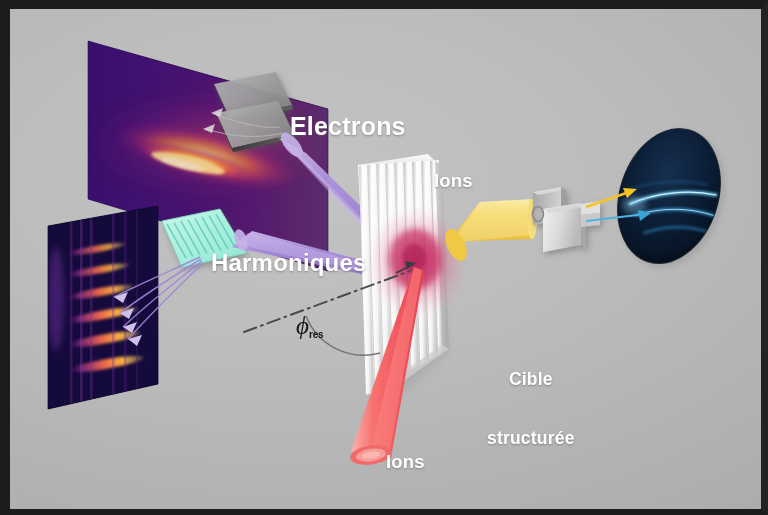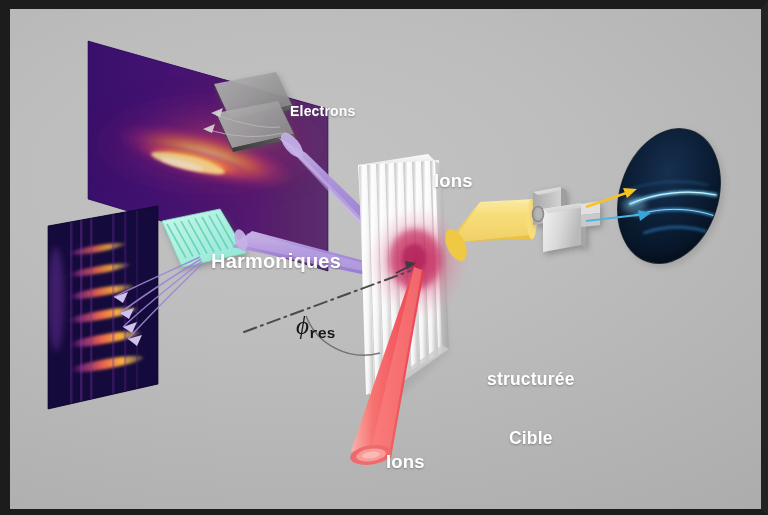--- a/index.html
+++ b/index.html
@@ -34,36 +34,36 @@
     position:absolute;
     color:#ffffff;
     font-family:"Liberation Sans",sans-serif;
     font-weight:bold;
     letter-spacing:.2px;
     text-shadow:0 1px 2px rgba(90,90,90,.55);
     white-space:pre;
     z-index:40;
     line-height:1.12;
   }
-  #lbl-electrons{left:290px;top:104px;font-size:14px;}
+  #lbl-electrons{left:290px;top:112px;font-size:25px;}
   #lbl-ions{left:434px;top:171px;font-size:18.5px;}
-  #lbl-harmoniques{left:211px;top:250px;font-size:20px;}
+  #lbl-harmoniques{left:211px;top:250px;font-size:24px;}
   #lbl-cible{left:487px;top:331px;font-size:17.5px;text-align:center;}
   #lbl-laser{left:386px;top:452px;font-size:18.5px;}
 
   #phi-res{
     position:absolute;left:296px;top:312px;z-index:40;
     color:#151515;
     font-family:"Liberation Serif",serif;
     font-size:25px;font-style:italic;
     text-shadow:none;
   }
   #phi-res .sub{
-    font-size:15px;font-style:normal;font-weight:bold;
-    font-family:Liberation Mono, monospace;
+    font-size:10px;font-style:normal;font-weight:bold;
+    font-family:Liberation Sans, sans-serif;
     vertical-align:-4px;letter-spacing:-.2px;
   }
   svg{position:absolute;left:0;top:0;}
   #svg-scene{z-index:10;}
 </style>
 </head>
 <body>
 
 <div id="figure">
 
@@ -446,22 +446,22 @@
     </svg>
   </div>
 
   <div class="lbl" id="lbl-electrons">Electrons</div>
 
   <div class="lbl" id="lbl-ions">Ions</div>
 
   <div class="lbl" id="lbl-harmoniques">Harmoniques</div>
 
   <div class="lbl" id="lbl-cible">
+    <div>Cible</div>
     <div>structurée</div>
-    <div>Cible</div>
   </div>
 
   <div class="lbl" id="lbl-laser">Ions</div>
 
   <div id="phi-res"><span>ϕ</span><span class="sub">res</span></div>
 
   <div id="frame-border"></div>
 </div>
 
 </body></html>

